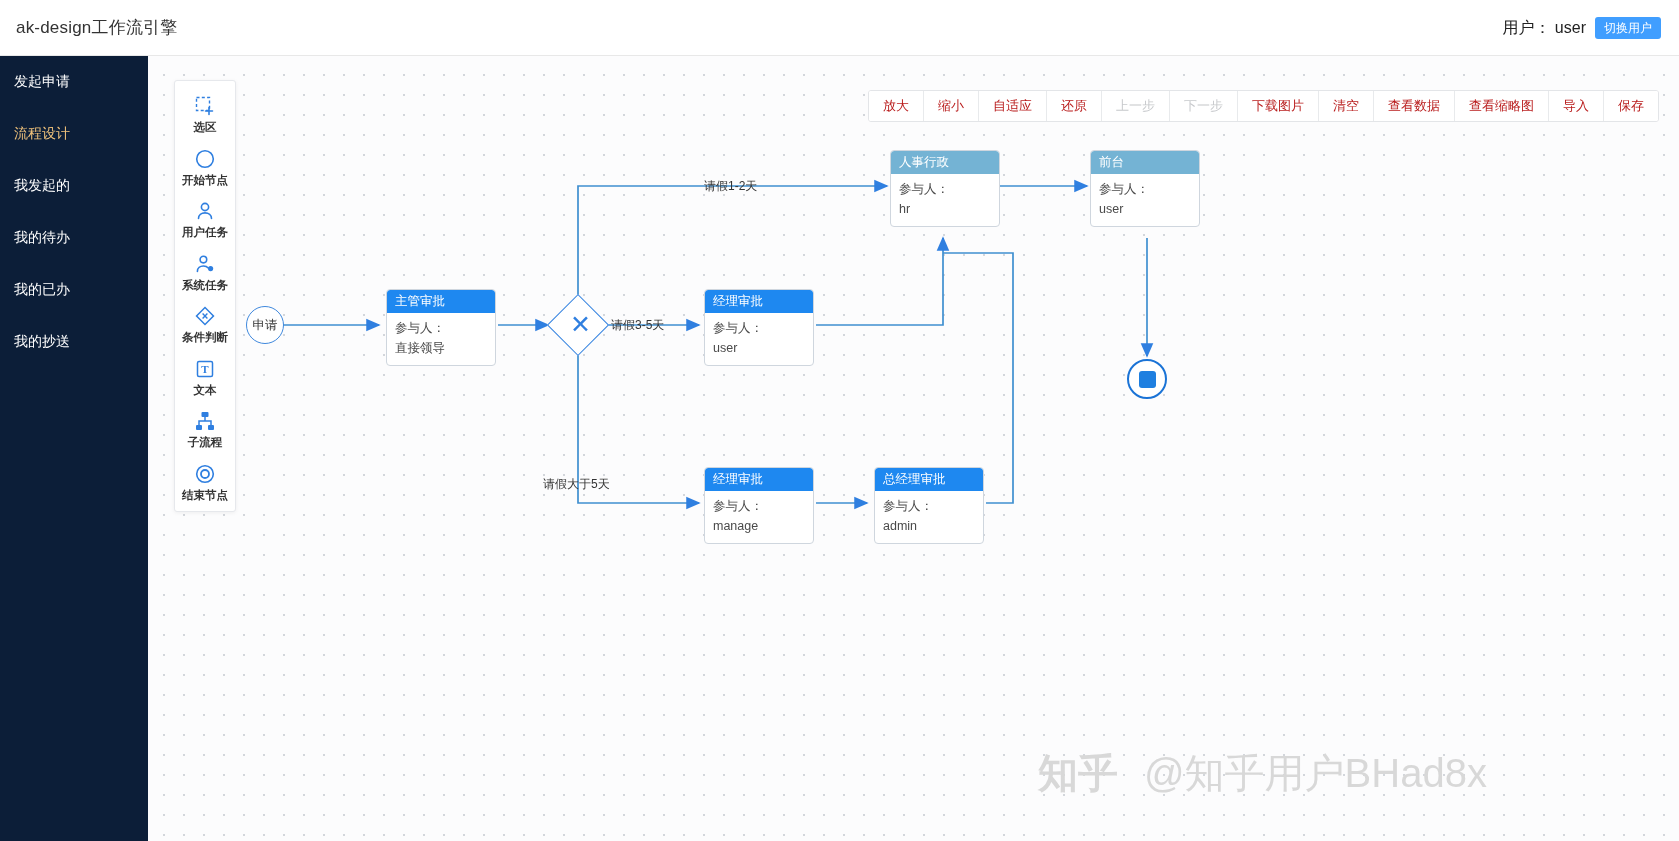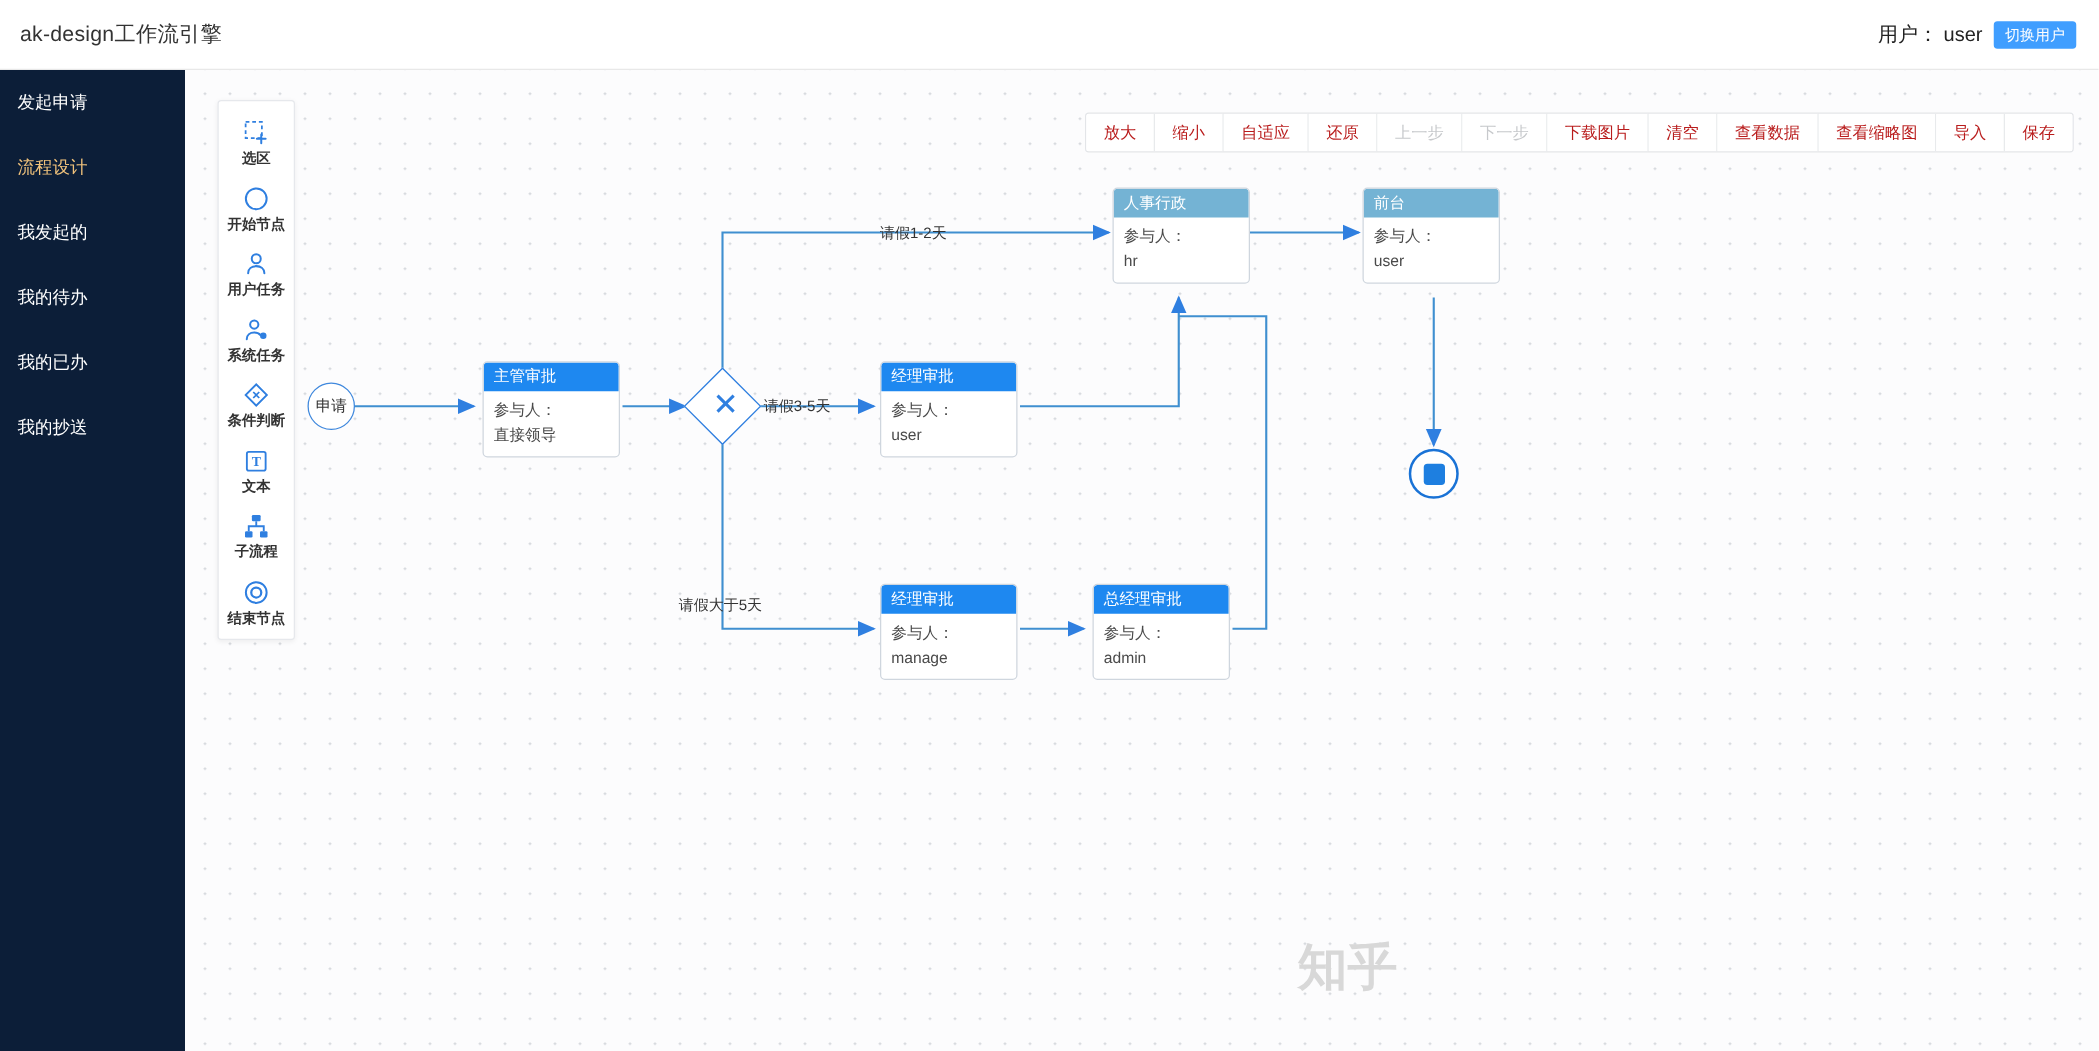--- a/index.html
+++ b/index.html
@@ -335,16 +335,17 @@
     <div class="end-node" style="left:979px; top:303px;">
       <i></i>
     </div>
 
     <div class="edge-label" style="left:556px; top:122px;">请假1-2天</div>
     <div class="edge-label" style="left:463px; top:261px;">请假3-5天</div>
     <div class="edge-label" style="left:395px; top:420px;">请假大于5天</div>
 
     <div class="watermark">
       <span class="wm-logo">知乎</span>
+      <span>@知乎用户BHad8x</span>
     </div>
 
   </div>
 </div>
 
 </body></html>

